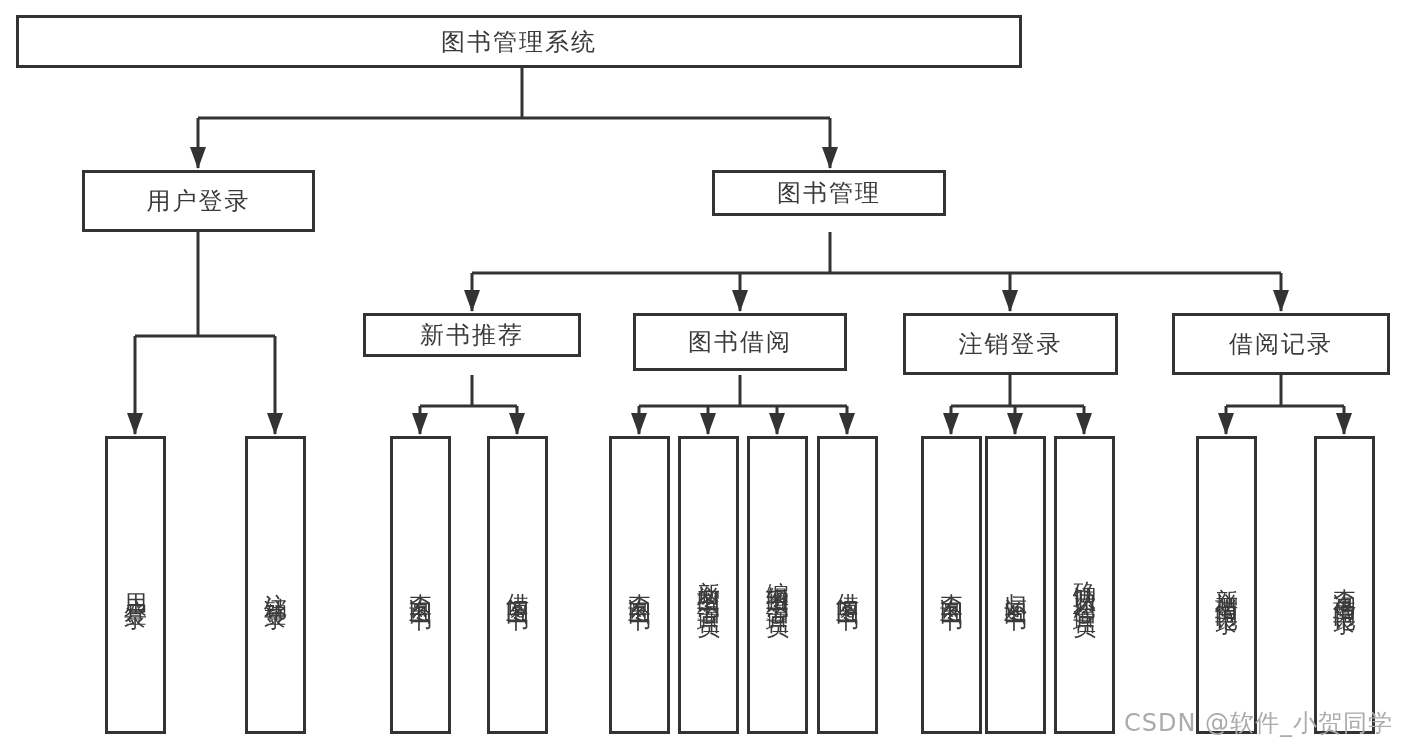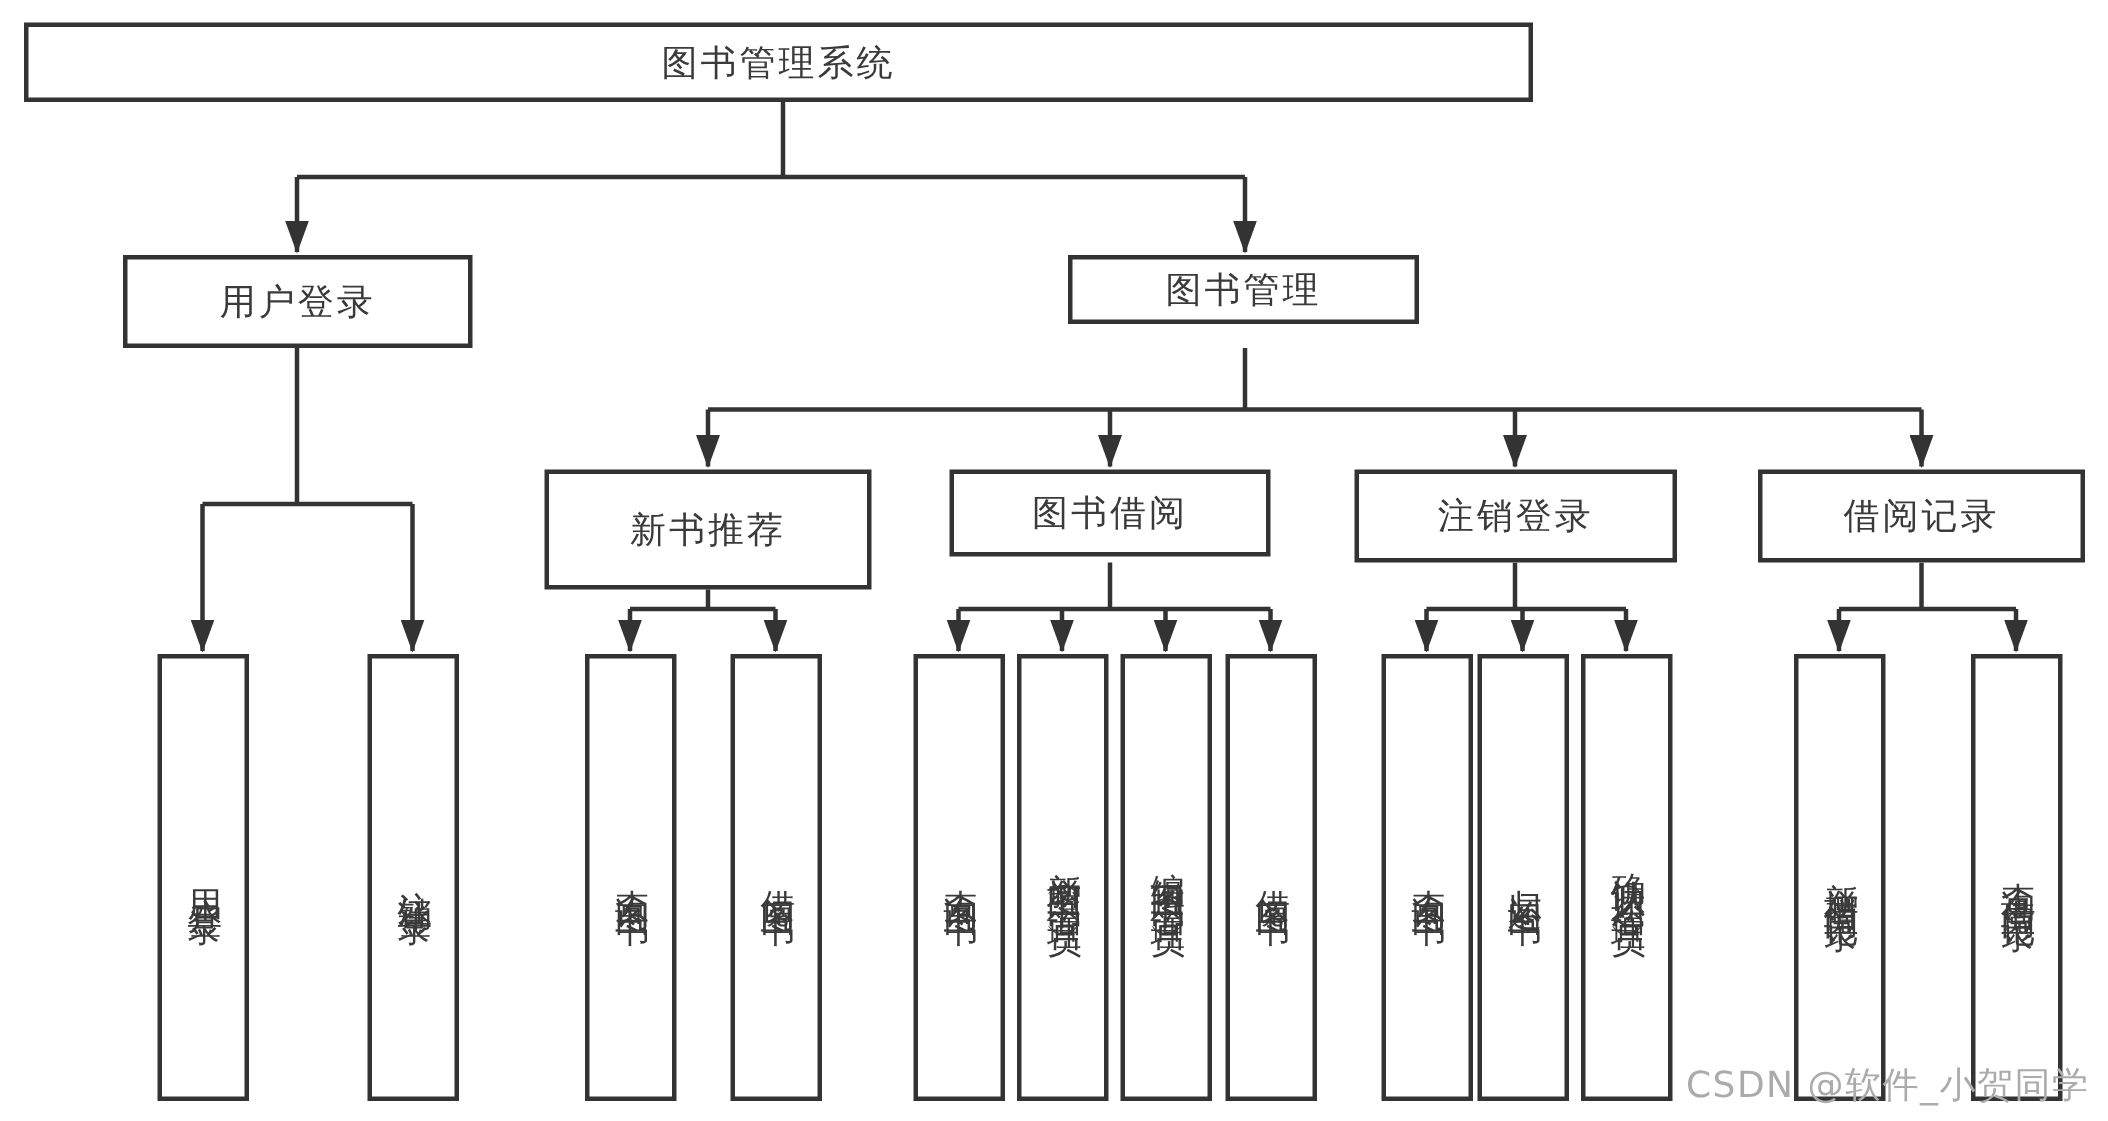--- a/index.html
+++ b/index.html
@@ -48,21 +48,21 @@
     top: 436px;
     width: 61px;
     height: 298px;
   }
   
   .n-root        { left: 16px;   top: 15px;  width: 1006px; height: 53px; }
   
   .n-l1-user     { left: 82px;   top: 170px; width: 233px;  height: 62px; }
   .n-l1-book     { left: 712px;  top: 170px; width: 234px;  height: 46px; }
   
-  .n-l2-new      { left: 363px;  top: 313px; width: 218px;  height: 80px; }
+  .n-l2-new      { left: 363px;  top: 313px; width: 218px;  height: 44px; }
   .n-l2-borrow   { left: 633px;  top: 313px; width: 214px;  height: 58px; }
   .n-l2-current  { left: 903px;  top: 313px; width: 215px;  height: 62px; }
   .n-l2-record   { left: 1172px; top: 313px; width: 218px;  height: 62px; }
   
   .n-user-login      { left: 105px;  }
   .n-user-logout     { left: 245px;  }
   .n-new-query       { left: 390px;  }
   .n-new-borrow      { left: 487px;  }
   .n-borrow-query    { left: 609px;  }
   .n-borrow-add      { left: 678px;  }

